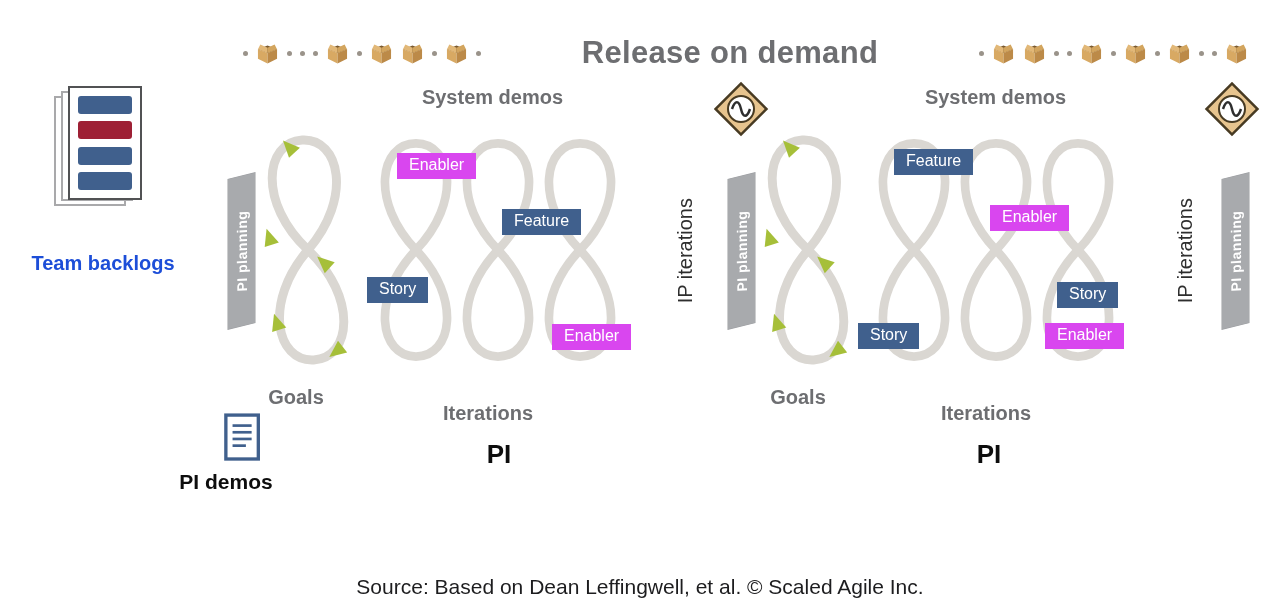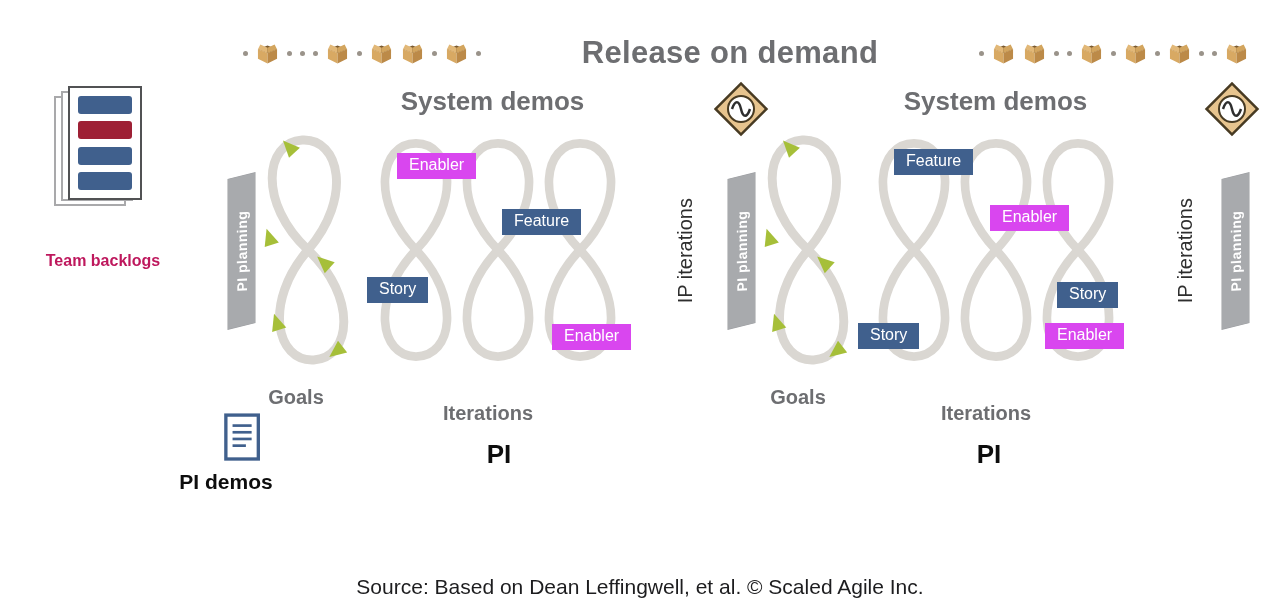--- a/index.html
+++ b/index.html
@@ -16,25 +16,25 @@
 
   
   .backlog { position:absolute; left:54px; top:86px; width:92px; height:120px; }
   .sheet { position:absolute; width:72px; height:110px; background:#fff; border:2px solid #a9a9ab; box-sizing:border-box; }
   .card  { position:absolute; left:14px; top:0; width:74px; height:114px; background:#fff; border:2px solid #515254;
            box-sizing:border-box; padding:8px 8px; display:flex; flex-direction:column; justify-content:space-between; }
   .bar { height:18px; border-radius:3px; }
   .bar.blue { background:#40608d; }
   .bar.red  { background:#9e2035; }
   .team-label { position:absolute; left:0; top:252px; width:206px; text-align:center;
-                font-size:16px; font-weight:600; color:#be185d; }
+                font-size:20px; font-weight:600; color:#1d4ed8; }
 
   
   .glabel { position:absolute; color:#6d6e71; font-weight:600; text-align:center; white-space:nowrap; }
-  .sysdemos { font-size:26px; }
+  .sysdemos { font-size:20px; }
   .goals-lbl, .iter-lbl { font-size:20px; }
   .pi-lbl { position:absolute; color:#0d0d0d; font-weight:bold; font-size:26px; text-align:center; }
 
   
   .vtext { writing-mode:vertical-rl; transform:rotate(180deg); }
   .ip-label { position:absolute; width:30px; height:158px; display:flex; align-items:center; justify-content:center;
               font-size:20px; color:#2e2e2e; }
 
   
   .pi-banner { position:absolute; width:27px; height:150px; background:#a8aaad; transform:skewY(-14deg);

